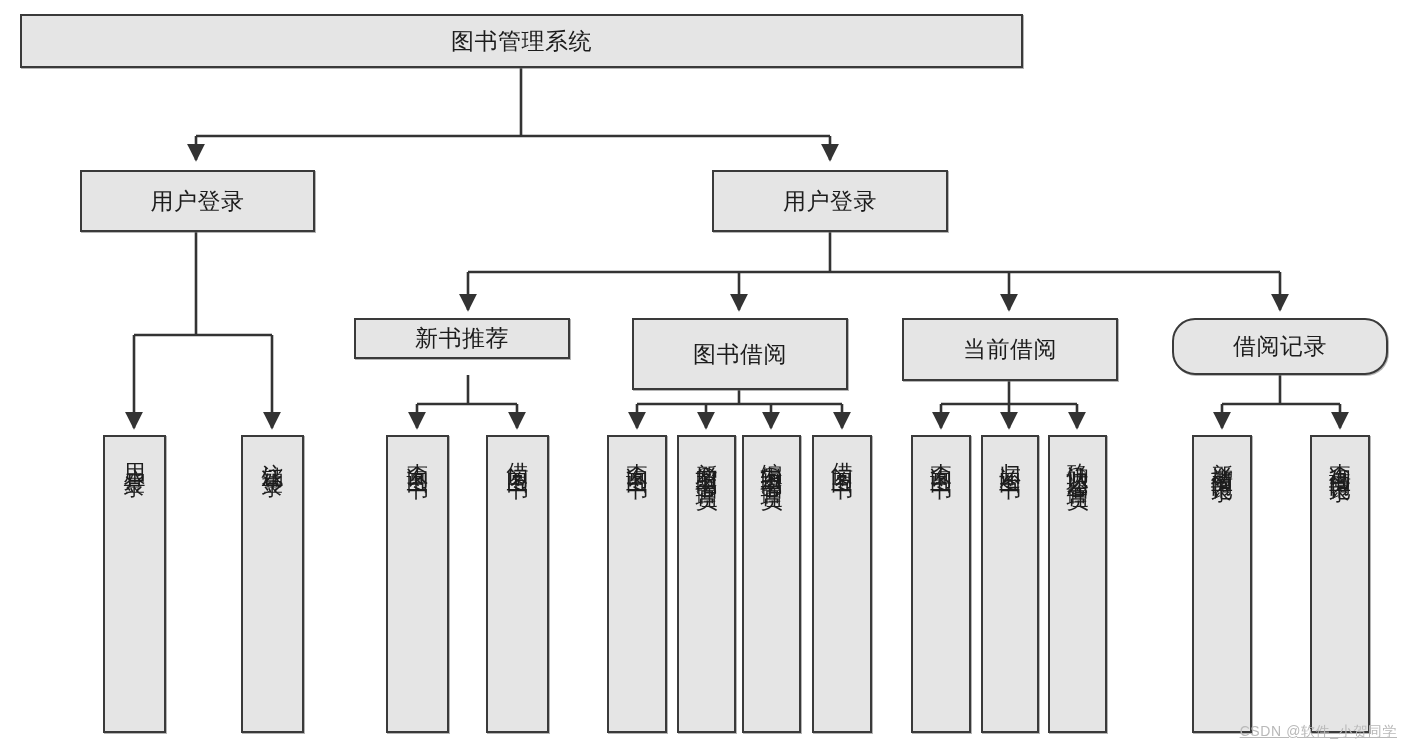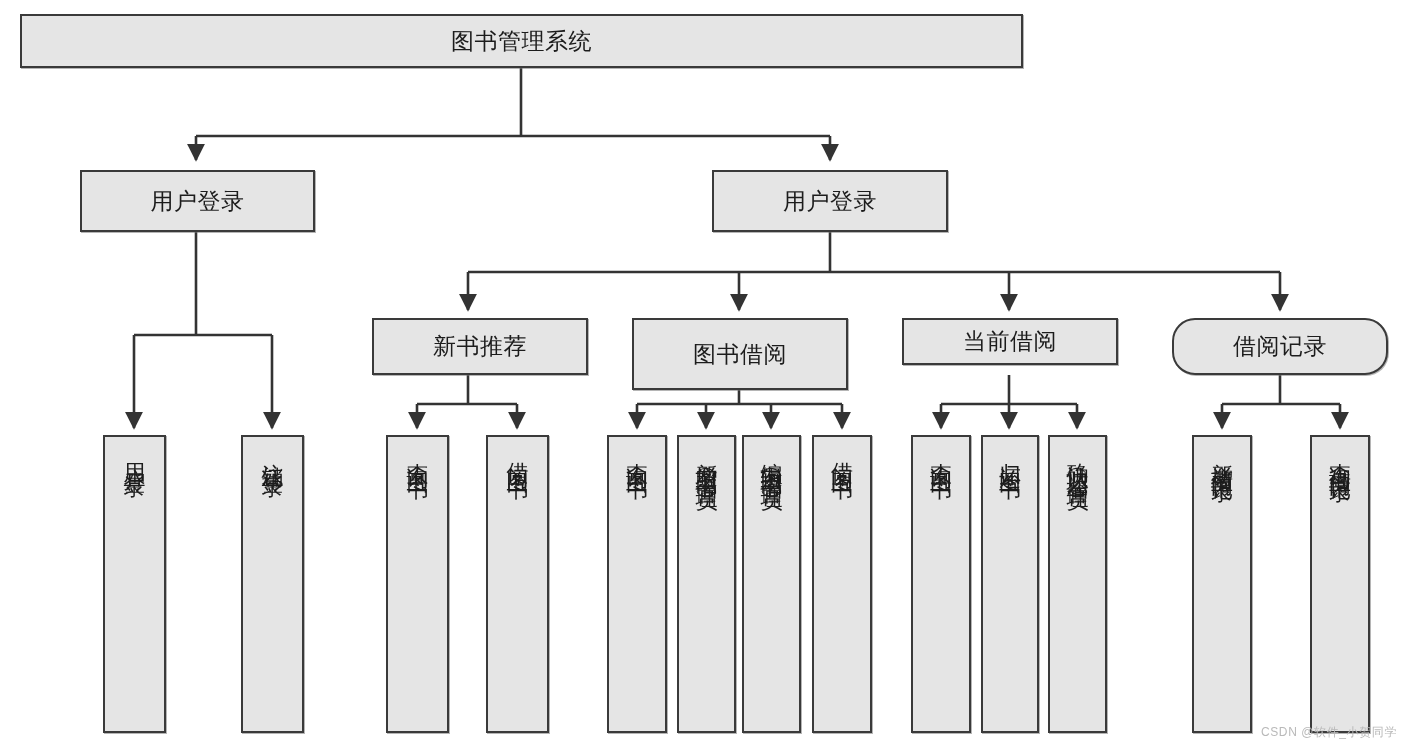--- a/index.html
+++ b/index.html
@@ -61,25 +61,26 @@
     letter-spacing: 5px;
     line-height: 1;
   }
   .node.vert.tall .label {
     letter-spacing: 4px;
   }
   #watermark {
     position: absolute;
     right: 8px;
     bottom: 6px;
-    font-size: 12px;
+    font-size: 14px;
     color: #b9b9b9;
     letter-spacing: 0.6px;
     white-space: nowrap;
     user-select: none;
+    text-decoration: underline;
   }
 </style>
 </head>
 <body>
 
 <div id="canvas">
 
   <svg class="wires" viewBox="0 0 1405 747" xmlns="http://www.w3.org/2000/svg">
     <defs>
       <marker id="arrow" viewBox="0 0 10 10" refX="9" refY="5" markerWidth="7" markerHeight="7" orient="auto-start-reverse">
@@ -134,27 +135,27 @@
     <span class="label">图书管理系统</span>
   </div>
 
   <div class="node horiz" style="left:80px; top:170px; width:235px; height:62px;">
     <span class="label">用户登录</span>
   </div>
   <div class="node horiz" style="left:712px; top:170px; width:236px; height:62px;">
     <span class="label">用户登录</span>
   </div>
 
-  <div class="node horiz" style="left:372px; top:318px; width:216px; height:57px;">
+  <div class="node horiz" style="left:354px; top:318px; width:216px; height:41px;">
     <span class="label">新书推荐</span>
   </div>
   <div class="node horiz" style="left:632px; top:318px; width:216px; height:72px;">
     <span class="label">图书借阅</span>
   </div>
-  <div class="node horiz" style="left:902px; top:318px; width:216px; height:47px;">
+  <div class="node horiz" style="left:902px; top:318px; width:216px; height:63px;">
     <span class="label">当前借阅</span>
   </div>
   <div class="node horiz" style="left:1172px; top:318px; width:216px; height:57px;border-radius:23px;">
     <span class="label">借阅记录</span>
   </div>
 
   <div class="node vert" style="left:103px; top:435px; width:63px; height:298px;">
     <span class="label">用户登录</span>
   </div>
   <div class="node vert" style="left:241px; top:435px; width:63px; height:298px;">

